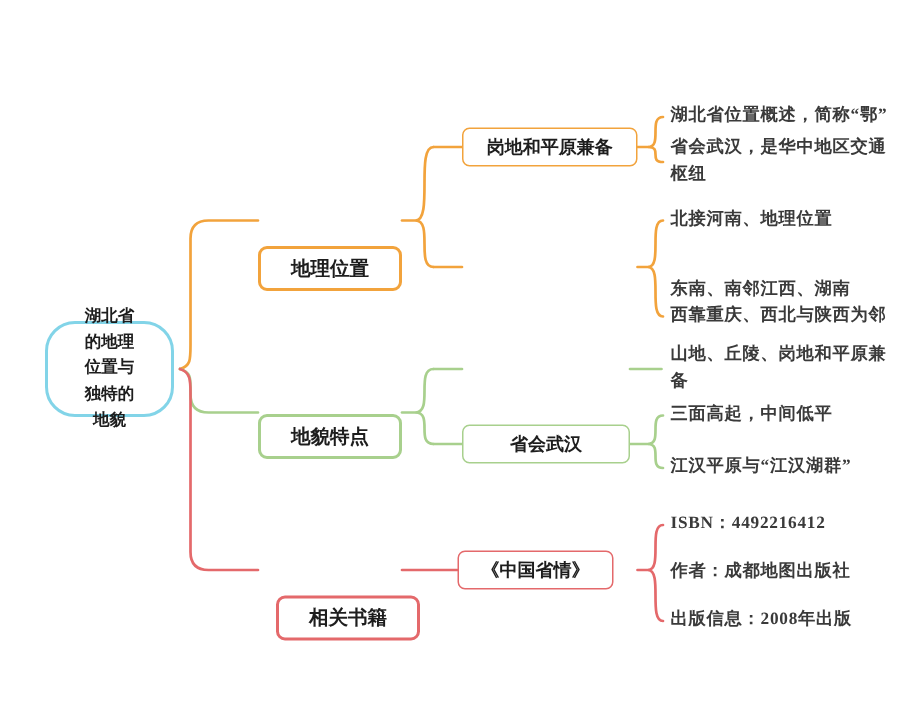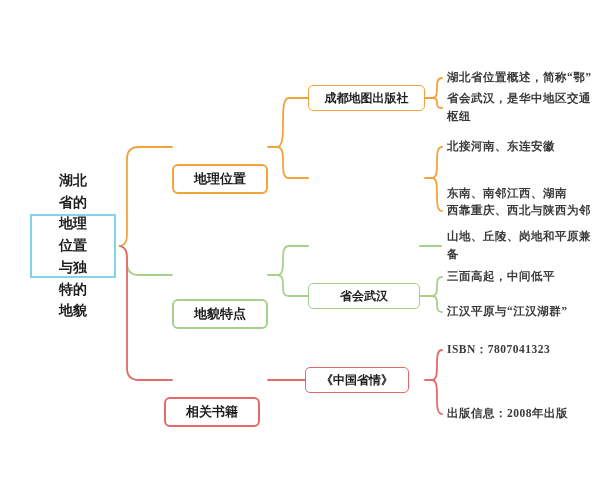--- a/index.html
+++ b/index.html
@@ -6,21 +6,21 @@
   .canvas{
     position:relative;width:600px;height:480px;background:#ffffff;overflow:hidden;
     font-family:"Liberation Serif","DejaVu Serif",serif;
   }
   .canvas svg{position:absolute;left:0;top:0;}
   .node{
     position:absolute;display:flex;align-items:center;justify-content:center;
     background:#fff;border:2px solid #999;border-radius:6px;
     color:#1d1d1d;font-weight:bold;text-align:center;box-sizing:border-box;
   }
-  .root{width:86px;height:64px;border-radius:0;font-size:14px;line-height:1.55;padding:2px 24px;border-width:2.5px;}
+  .root{width:86px;height:64px;border-radius:20px;font-size:11px;line-height:1.55;padding:2px 24px;border-width:2.5px;}
   .lvl1{width:96px;height:30px;font-size:13px;border-width:2px;margin-top:32px;}
   .lvl2{height:26px;font-size:12px;border-width:1.5px;border-radius:5px;}
   .leaf{
     position:absolute;left:447px;transform:translateY(-50%);
     max-width:152px;font-size:11.5px;font-weight:600;line-height:1.55;
     color:#3a3a3a;letter-spacing:0.5px;
   }
 </style>
 </head>
 <body>
@@ -60,41 +60,42 @@
     </g>
   </svg>
 
   <div class="node root" style="left: 30px; top: 214px; border-color: rgb(130, 212, 232);">
     <span>湖北省的地理位置与独特的地貌</span>
   </div>
 
   <div class="node lvl1" style="left: 172px; top: 132px; border-color: rgb(242, 163, 60);">
     <span>地理位置</span>
   </div>
-  <div class="node lvl1" style="left: 172px; top: 267px; border-color: rgb(168, 208, 141);">
+  <div class="node lvl1" style="left: 172px; top: 244px; border-color: rgb(168, 208, 141);">
     <span>地貌特点</span>
   </div>
-  <div class="node lvl1" style="left: 164px; top: 365px; border-color: rgb(228, 105, 107); align-items: center;">
+  <div class="node lvl1" style="left: 184px; top: 365px; border-color: rgb(228, 105, 107); align-items: center;">
     <span>相关书籍</span>
   </div>
 
   <div class="node lvl2" style="left: 308px; top: 85px; width: 117px; border-color: rgb(242, 163, 60);">
-    <span>成都地图出版社</span>
+    <span>岗地和平原兼备</span>
   </div>
   <div class="node lvl2" style="left: 308px; top: 283px; width: 112px; border-color: rgb(168, 208, 141);">
     <span>省会武汉</span>
   </div>
   <div class="node lvl2" style="left: 305px; top: 367px; width: 104px; border-color: rgb(228, 105, 107);">
     <span>《中国省情》</span>
   </div>
 
   <div class="leaf" style="top:78px;">湖北省位置概述，简称“鄂”</div>
   <div class="leaf" style="top:108px;">省会武汉，是华中地区交通枢纽</div>
-  <div class="leaf" style="top:147px;">北接河南、东连安徽</div>
+  <div class="leaf" style="top:147px;">北接河南、地理位置</div>
   <div class="leaf" style="top:194px;">东南、南邻江西、湖南</div>
   <div class="leaf" style="top:211px;">西靠重庆、西北与陕西为邻</div>
   <div class="leaf" style="top:246px;">山地、丘陵、岗地和平原兼备</div>
   <div class="leaf" style="top:277px;">三面高起，中间低平</div>
   <div class="leaf" style="top:312px;">江汉平原与“江汉湖群”</div>
-  <div class="leaf" style="top:350px;">ISBN：7807041323</div>
+  <div class="leaf" style="top:350px;">ISBN：4492216412</div>
+  <div class="leaf" style="top:382px;">作者：成都地图出版社</div>
   <div class="leaf" style="top:414px;text-align:center;">出版信息：2008年出版</div>
 
 </div>
 
 </body></html>

